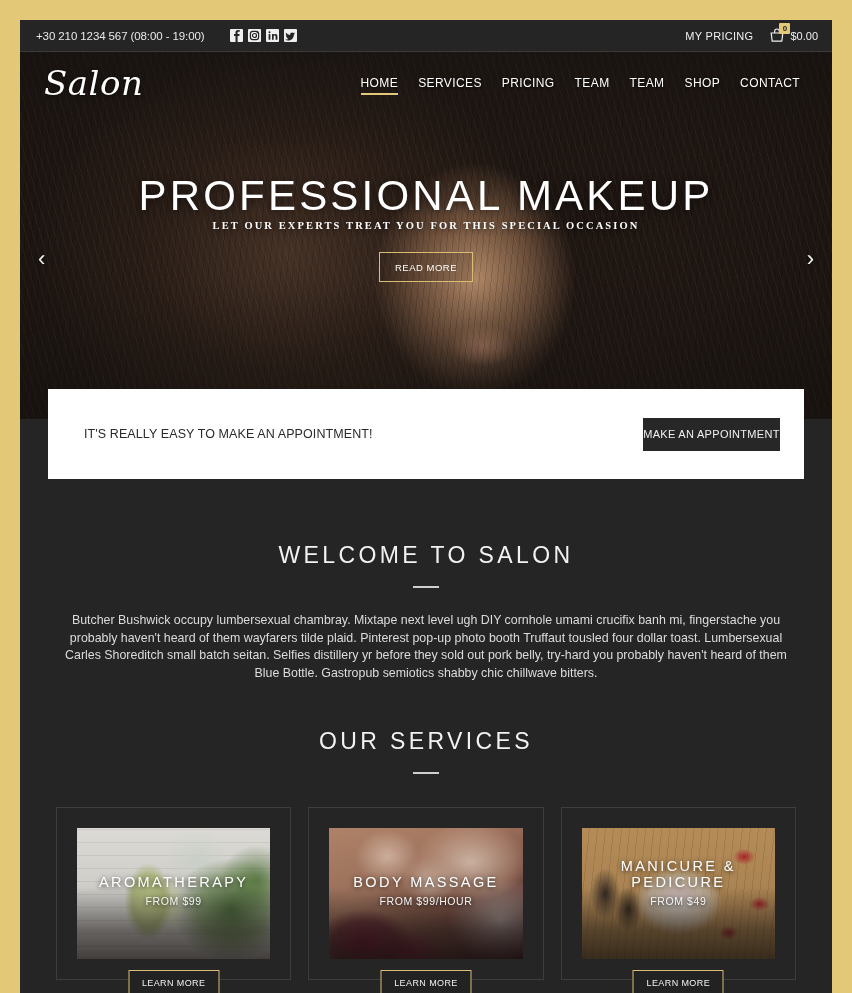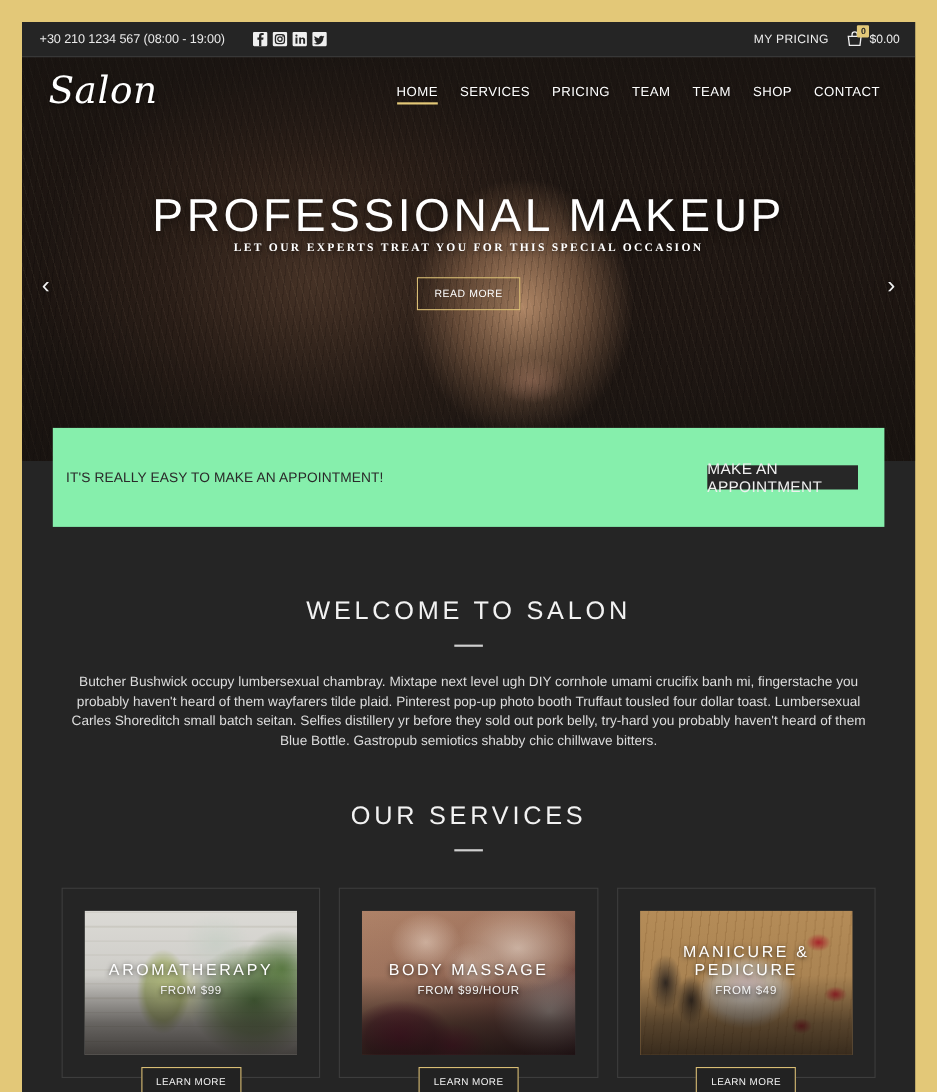--- a/index.html
+++ b/index.html
@@ -241,37 +241,37 @@
 
   
   .appt-wrap {
     position: relative;
     margin-top: -30px;
     padding: 0 28px;
     z-index: 25;
   }
   .appt {
     height: 90px;
-    background: #86efac;
-    display: flex;
-    align-items: center;
-    padding: 0 24px 0 12px;
+    background: #ffffff;
+    display: flex;
+    align-items: center;
+    padding: 0 24px 0 36px;
   }
   .appt-text {
     color: #2a2a2a;
     font-size: 12.5px;
     letter-spacing: 0.1px;
   }
   .appt-btn {
     margin-left: auto;
     width: 137px;
-    height: 22px;
+    height: 33px;
     background: #272727;
     color: #f0f0f0;
-    font-size: 14px;
+    font-size: 11px;
     letter-spacing: 0.3px;
     display: flex;
     align-items: center;
     justify-content: center;
     cursor: pointer;
   }
 
   
   .welcome {
     padding: 63px 40px 0 40px;

